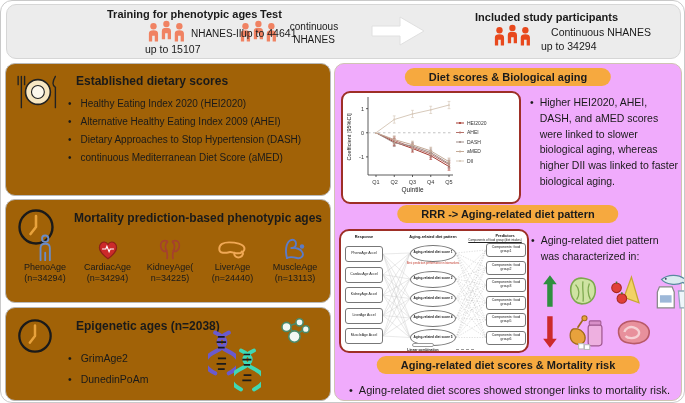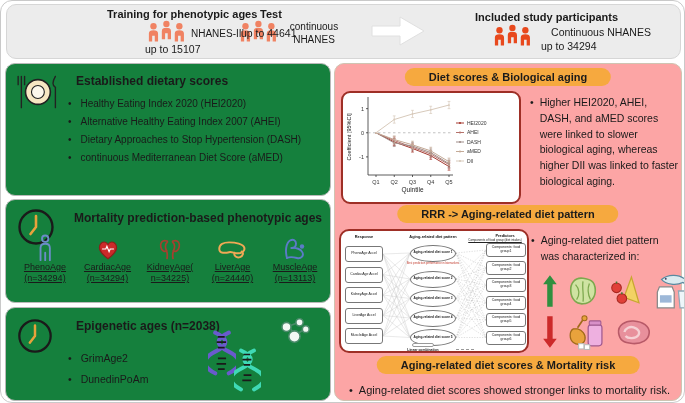--- a/index.html
+++ b/index.html
@@ -5,32 +5,32 @@
   html,body{margin:0;padding:0;background:#fff;}
   .figure{position:relative;width:685px;height:403px;background:#fff;border:1px solid #c9c9c9;
     border-radius:12px;overflow:hidden;font-family:"Liberation Sans",sans-serif;color:#1a1a1a;box-sizing:border-box;}
   .abs{position:absolute;}
   
   .banner{left:5px;top:3px;width:673px;height:53px;background:#ececec;border:1px solid #d6d6d6;border-radius:10px;}
   .b-title{font-weight:bold;font-size:11px;}
   .b-small{font-size:10px;}
   .b-count{font-size:10.5px;}
   
-  .panel{left:4px;width:326px;background:#15803d;border:1.2px solid #b9b9b9;border-radius:10px;box-sizing:border-box;}
+  .panel{left:4px;width:326px;background:#a16207;border:1.2px solid #b9b9b9;border-radius:10px;box-sizing:border-box;}
   .p-title{font-weight:bold;font-size:12px;}
   ul.blist{margin:0;padding:0;list-style:none;}
   ul.blist li{font-size:10px;margin-bottom:7px;color:#1a1a1a;}
   ul.blist li::before{content:"\2022";margin-right:9px;}
   ul.blist2 li{font-size:10.5px;margin-bottom:9px;}
   .ages-row{display:flex;justify-content:space-between;width:312px;}
-  .age-item{width:62px;text-align:center;text-decoration:underline;}
+  .age-item{width:62px;text-align:center;}
   .age-icon{height:30px;display:flex;align-items:flex-end;justify-content:center;}
   .age-name,.age-n{font-size:9px;line-height:1.25;}
   
-  .rpanel{left:333px;top:62px;width:348px;height:338px;background:#fca5a5;border:1.2px solid #cfc4b2;border-radius:10px;box-sizing:border-box;}
+  .rpanel{left:333px;top:62px;width:348px;height:338px;background:#f0abfc;border:1.2px solid #cfc4b2;border-radius:10px;box-sizing:border-box;}
   .pill{position:absolute;left:50%;transform:translateX(-50%);background:#f6a93f;border-radius:10px;
     padding:3px 24px;font-weight:bold;font-size:11px;white-space:nowrap;color:#1b1b1b;}
   .chartbox{position:absolute;left:6px;top:27px;width:180px;height:113px;background:#fff;
     border:2px solid #9e2f26;border-radius:9px;box-sizing:border-box;overflow:hidden;}
   .btext{display:flex;font-size:10.5px;line-height:1.5;}
   .btext .dot{margin-right:6px;}
   .diagbox{position:absolute;left:4px;top:165px;width:190px;height:124px;background:#fff;
     border:2px solid #9e2f26;border-radius:10px;box-sizing:border-box;}
   #rrr-diagram{position:absolute;left:1px;top:1px;width:186px;height:120px;}
   #rrr-diagram div{position:absolute;box-sizing:border-box;text-align:center;}
@@ -119,21 +119,21 @@
           <path d="M4.5,4 L4.5,13 M8,4 L8,13 M11.5,4 L11.5,13 M8,13 L8,38"></path>
           <path d="M45,4 C41.5,10 41.5,14 45,16 L45,38"></path>
         </g>
         <circle cx="26" cy="21" r="13.5" fill="#f7e7c3" stroke="#222" stroke-width="1.8"></circle>
         <circle cx="26" cy="21" r="7" fill="#fdf8ec" stroke="#222" stroke-width="1.2"></circle>
       </svg>
     </div>
     <div class="abs p-title" style="left:70px;top:10px;">Established dietary scores</div>
     <ul class="abs blist" style="left:62px;top:34px;" id="dietary-list">
         <li>Healthy Eating Index 2020 (HEI2020)</li>
-        <li>Alternative Healthy Eating Index 2007 (AHEI)</li>
+        <li>Alternative Healthy Eating Index 2009 (AHEI)</li>
         <li>Dietary Approaches to Stop Hypertension (DASH)</li>
         <li>continuous Mediterranean Diet Score (aMED)</li>
       </ul>
   </div>
 
   <div class="abs panel" style="top:198px;height:104px;">
     <div class="abs" style="left:10px;top:7px;">
       <svg viewBox="0 0 40 40" width="40" height="40">
         <circle cx="20" cy="20" r="16.5" fill="none" stroke="#1a1a1a" stroke-width="2.4"></circle>
         <path d="M20,20 L20,9 M20,20 L14.5,27" stroke="#e8a23c" stroke-width="2.6" stroke-linecap="round" fill="none"></path>

